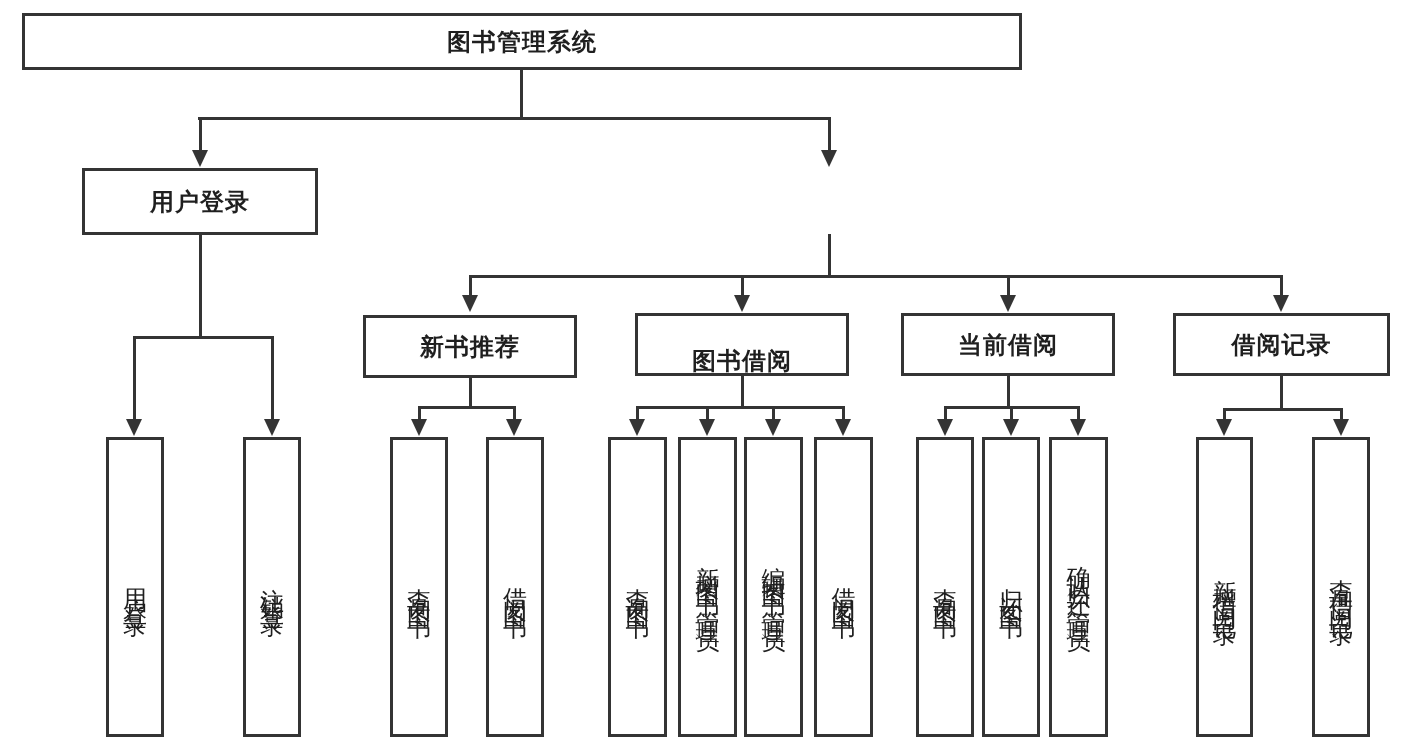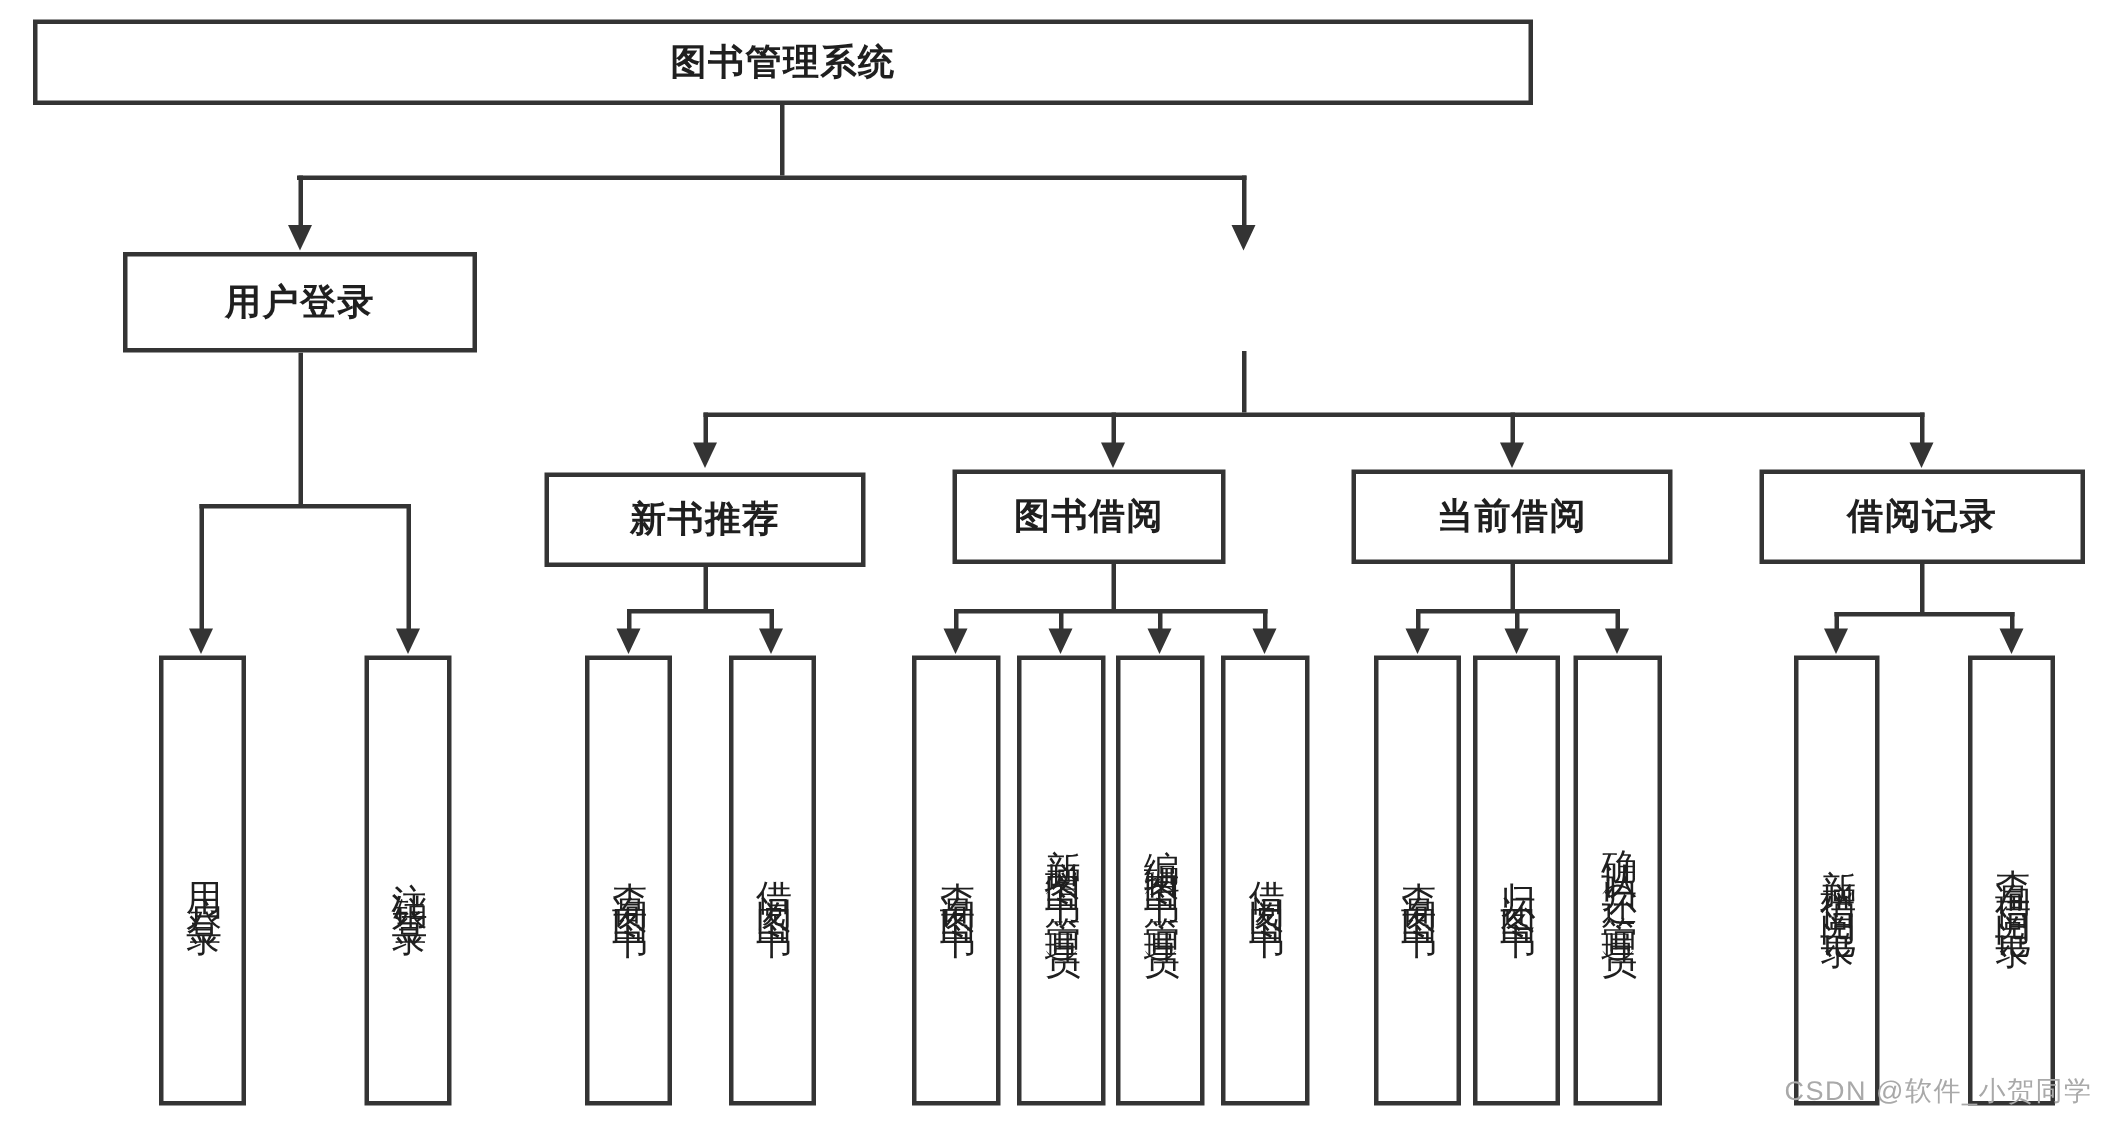--- a/index.html
+++ b/index.html
@@ -93,21 +93,21 @@
   <div class="vline" style="left:741px; top:275px; height:22px;"></div>
   <div class="arrow" style="left:734px; top:295px;"></div>
   <div class="vline" style="left:1007px; top:275px; height:22px;"></div>
   <div class="arrow" style="left:1000px; top:295px;"></div>
   <div class="vline" style="left:1280px; top:275px; height:22px;"></div>
   <div class="arrow" style="left:1273px; top:295px;"></div>
 
   <div class="node" style="left:363px; top:315px; width:214px; height:63px;">
     <span class="htext">新书推荐</span>
   </div>
-  <div class="node" style="left:635px; top:313px; width:182px; height:63px;">
+  <div class="node" style="left:635px; top:313px; width:214px; height:63px;align-items:flex-end;">
     <span class="htext">图书借阅</span>
   </div>
   <div class="node" style="left:901px; top:313px; width:214px; height:63px;">
     <span class="htext">当前借阅</span>
   </div>
   <div class="node" style="left:1173px; top:313px; width:217px; height:63px;">
     <span class="htext">借阅记录</span>
   </div>
 
   <div class="vline" style="left:199px; top:235px; height:101px;"></div>
@@ -188,15 +188,14 @@
     <span class="vtext">确认归还（管理员）</span>
   </div>
 
   <div class="node" style="left:1196px; top:437px; width:57px; height:300px;">
     <span class="vtext">新增借阅记录</span>
   </div>
   <div class="node" style="left:1312px; top:437px; width:58px; height:300px;">
     <span class="vtext">查询借阅记录</span>
   </div>
 
-  <div class="watermark">CSDN @软件_小贺同学</div>
 
 </div>
 
 </body></html>

